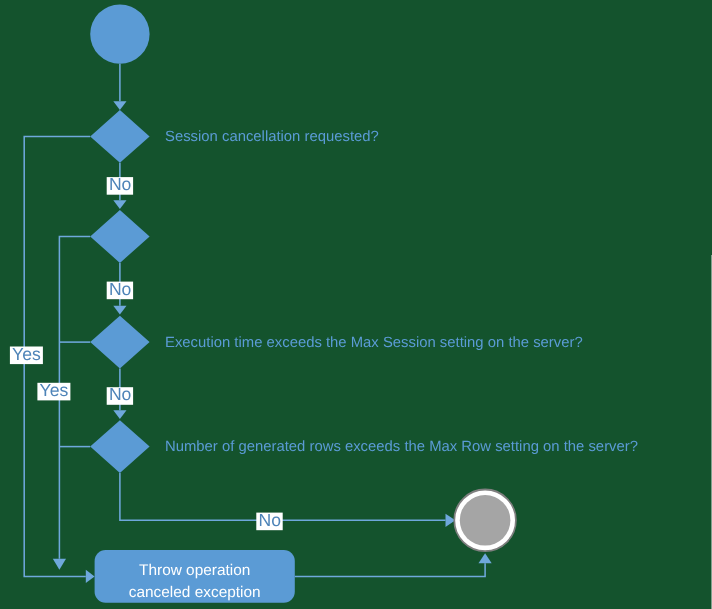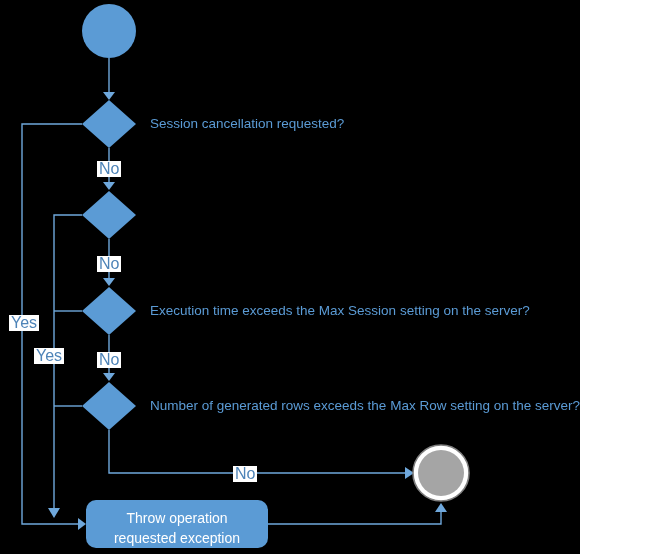--- a/index.html
+++ b/index.html
@@ -5,23 +5,23 @@
   html, body {
     margin: 0;
     padding: 0;
     background: #ffffff;
   }
   body {
     font-family: "Liberation Sans", sans-serif;
   }
   #flow-root {
     position: relative;
-    width: 580px;
+    width: 647px;
     height: 554px;
-    background: #000000;
+    background: #14532d;
     overflow: hidden;
   }
   #flow-svg {
     position: absolute;
     left: 0;
     top: 0;
     width: 647px;
     height: 554px;
   }
   .edge-line {
@@ -135,15 +135,15 @@
 
   <div class="edge-lbl" style="left:97px; top:352px;">No</div>
 
   <div class="edge-lbl" style="left:233px; top:466px;">No</div>
 
   <div class="edge-lbl" style="left:9px; top:315px;">Yes</div>
 
   <div class="edge-lbl" style="left:34px; top:348px;">Yes</div>
 
   <div class="box-text" style="left:86px; top:508px; width:182px;">Throw operation
-requested exception</div>
+canceled exception</div>
 
 </div>
 
 </body></html>

